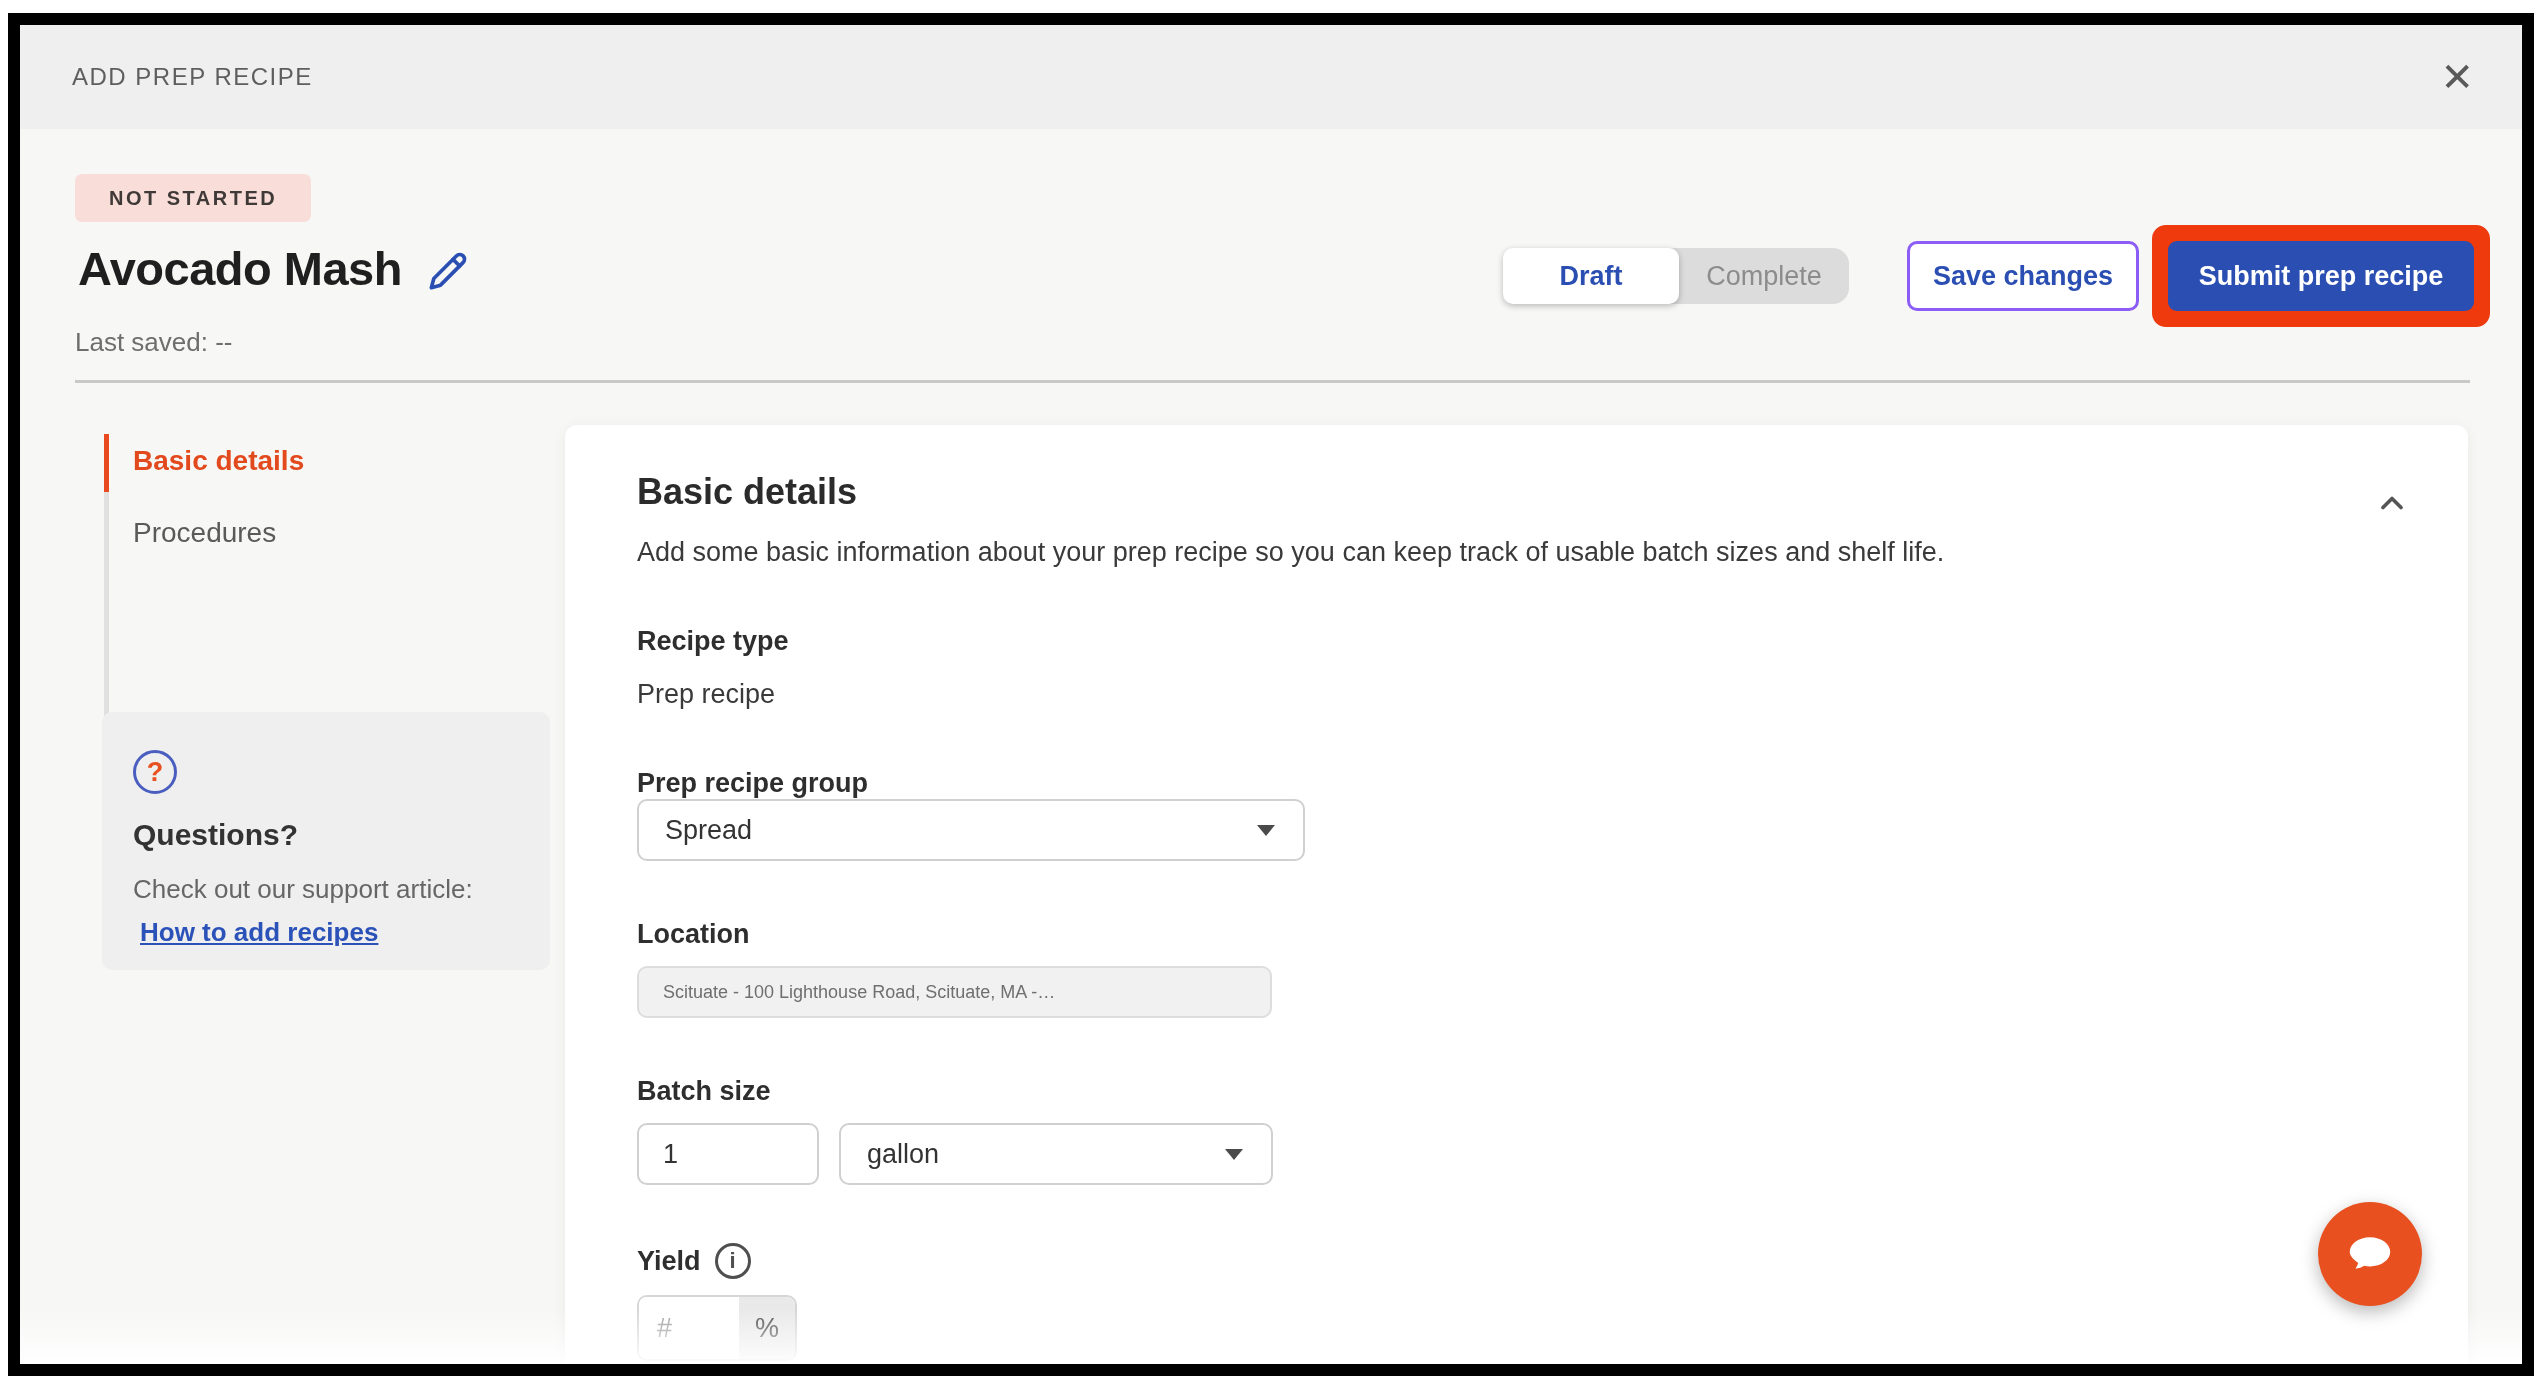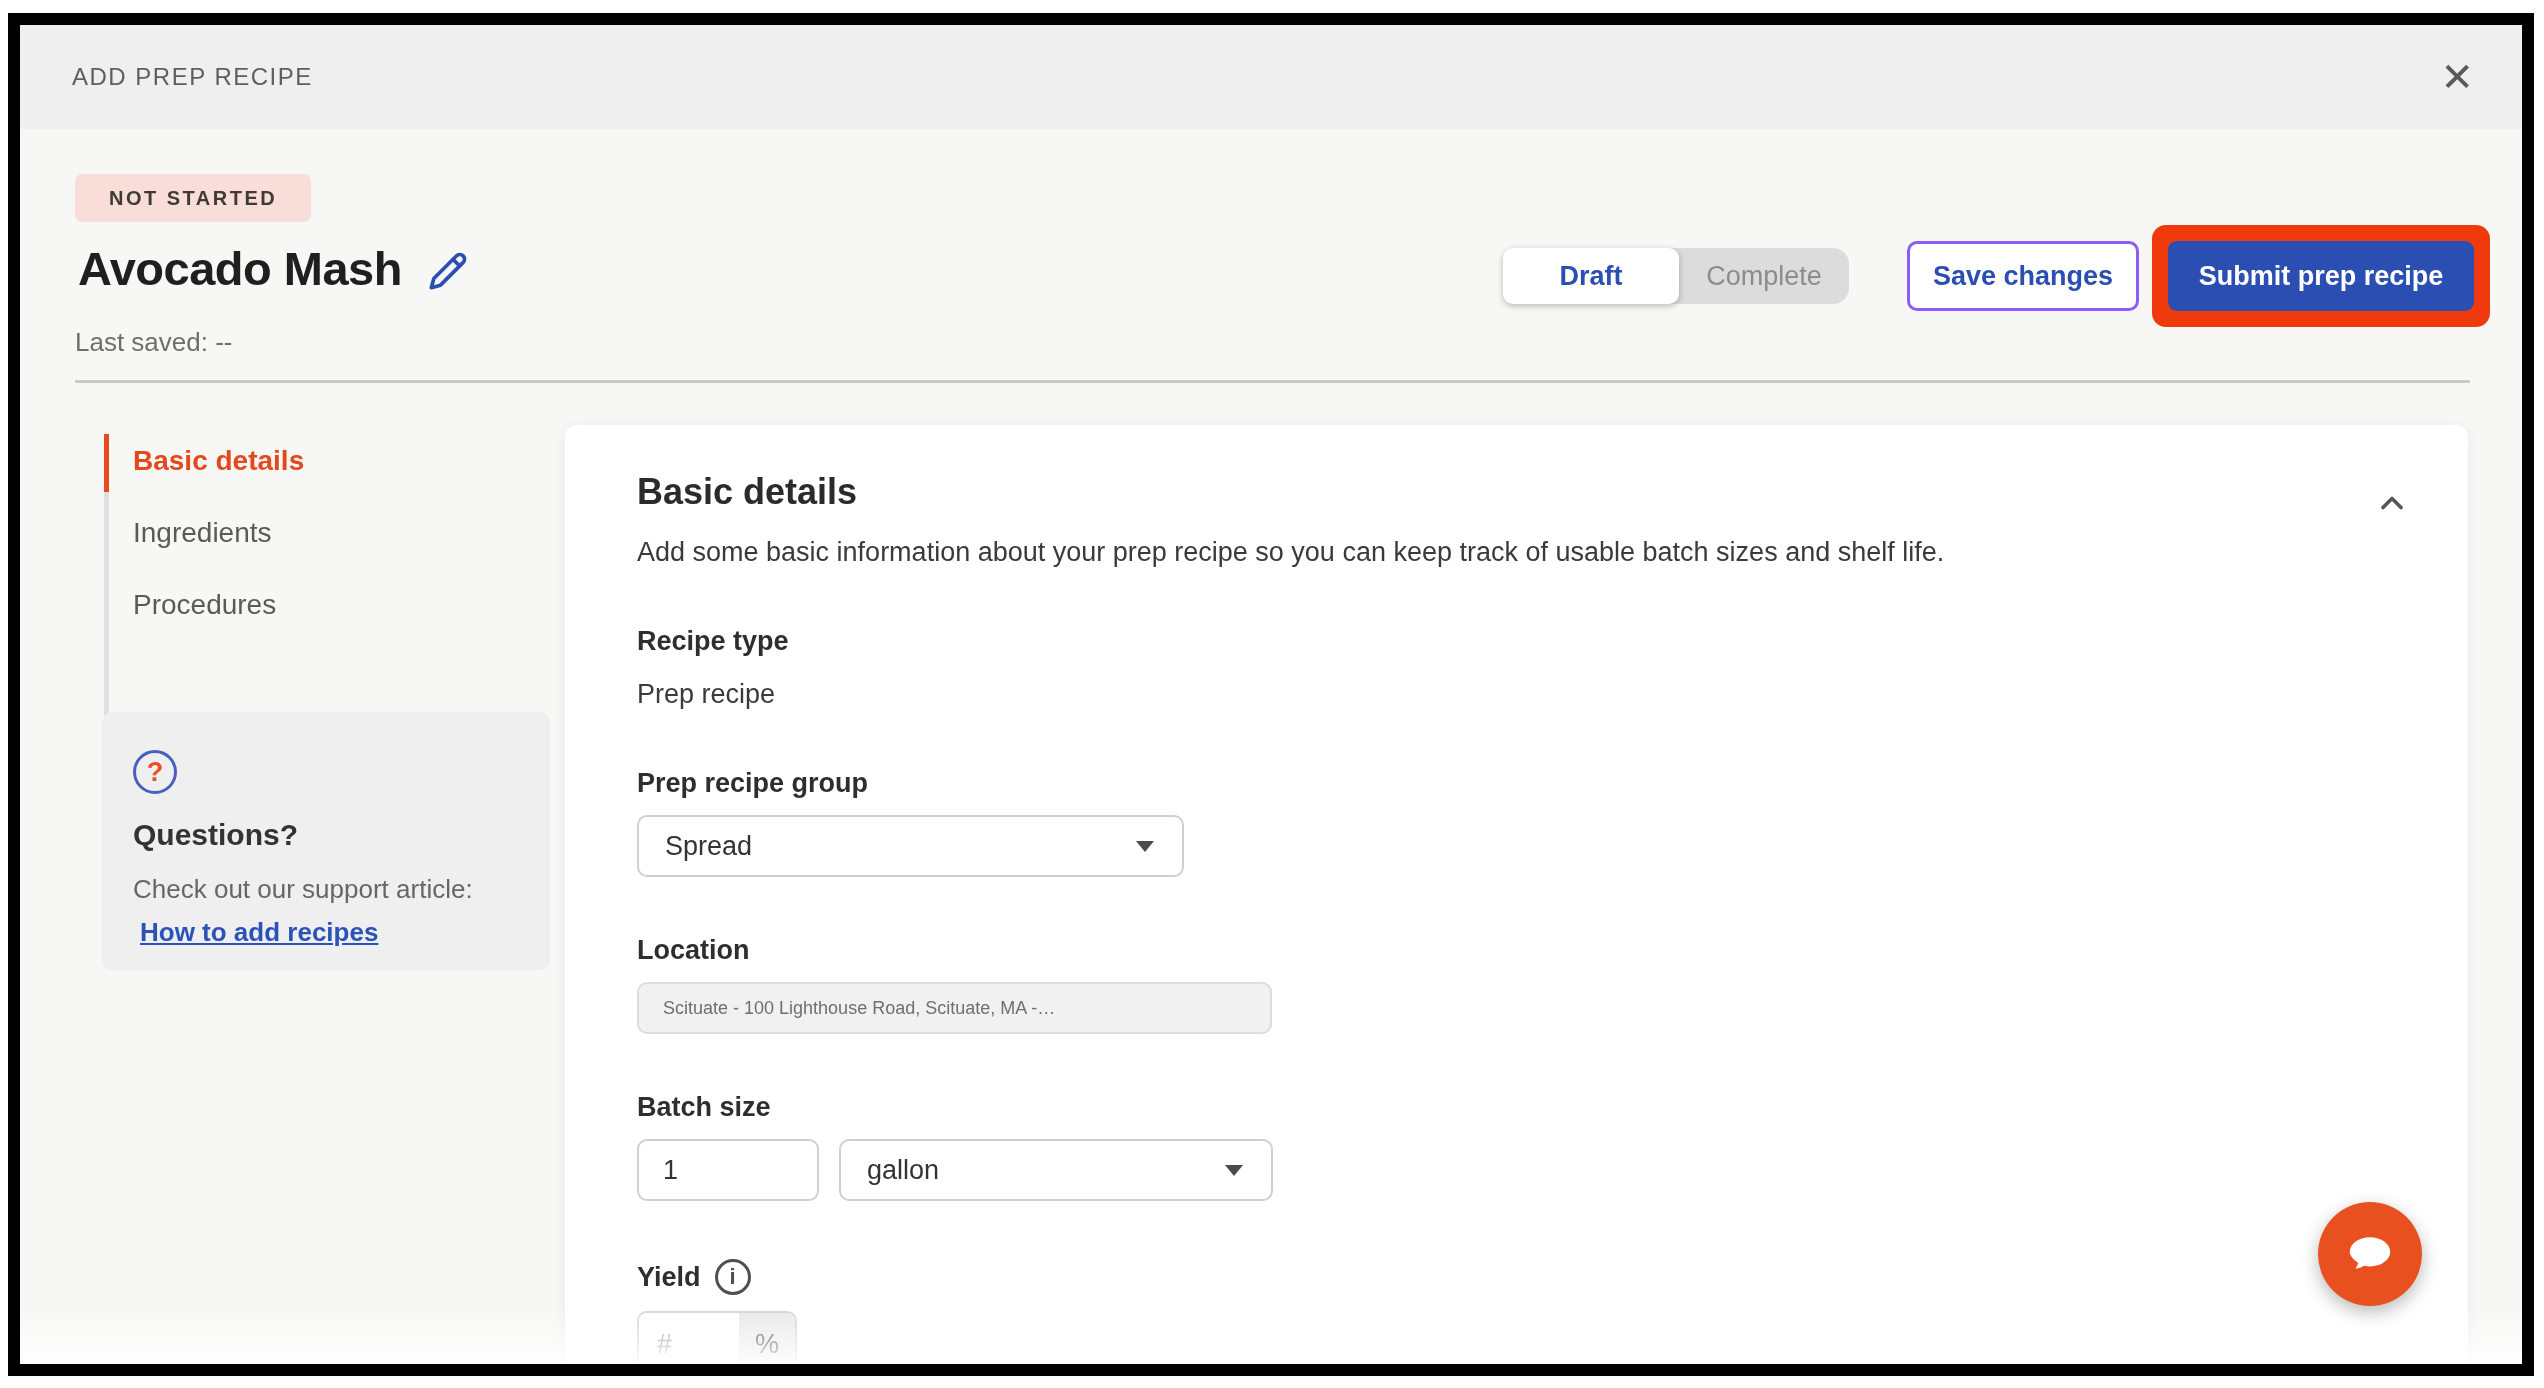--- a/index.html
+++ b/index.html
@@ -88,21 +88,21 @@
   }
   .card-head { display:flex; justify-content:space-between; align-items:flex-start; }
   .card-title { font-size:36px; font-weight:bold; color:#2b2b2b; }
   .collapse-icon { width:36px; height:36px; margin-top:14px; cursor:pointer; }
   .card-desc { margin-top:16px; font-size:27px; color:#3a3a3a; }
 
   .field-group { margin-top:58px; }
   .field-label { font-size:27px; font-weight:bold; color:#2e2e2e; display:flex; align-items:center; gap:14px; }
   .field-value { margin-top:22px; font-size:27px; color:#3a3a3a; }
   .select-box {
-    margin-top:16px; width:547px; height:62px; background:#ffffff;
+    width:668px; height:62px; background:#ffffff;
     border:2px solid #d0d0d0; border-radius:10px;
     display:flex; align-items:center; justify-content:space-between;
     padding:0 28px 0 26px; font-size:27px; color:#333333; cursor:pointer;
   }
   .caret-down { width:0; height:0; border-left:9px solid transparent; border-right:9px solid transparent; border-top:11px solid #4a4a4a; }
   .input-disabled {
     margin-top:16px; width:635px; height:52px; background:#f1f1f1;
     border:2px solid #dddddd; border-radius:10px; padding:0 24px;
     font-size:18px; color:#6f6f6f; font-family:"Liberation Sans", sans-serif;
   }
@@ -175,21 +175,20 @@
 
     <div class="divider"></div>
 
     <div class="main-row">
 
       <div class="sidebar">
         <div class="nav">
           <div class="nav-rail"></div>
           <div class="nav-rail-active"></div>
           <div class="nav-item active">Basic details</div>
-          <div class="nav-item">Ingredients</div>
           <div class="nav-item">Procedures</div>
         </div>
         <div class="help-box">
           <div class="help-icon">?</div>
           <div class="help-title">Questions?</div>
           <div class="help-text">Check out our support article:</div>
           <a class="help-link">How to add recipes</a>
         </div>
       </div>
 

